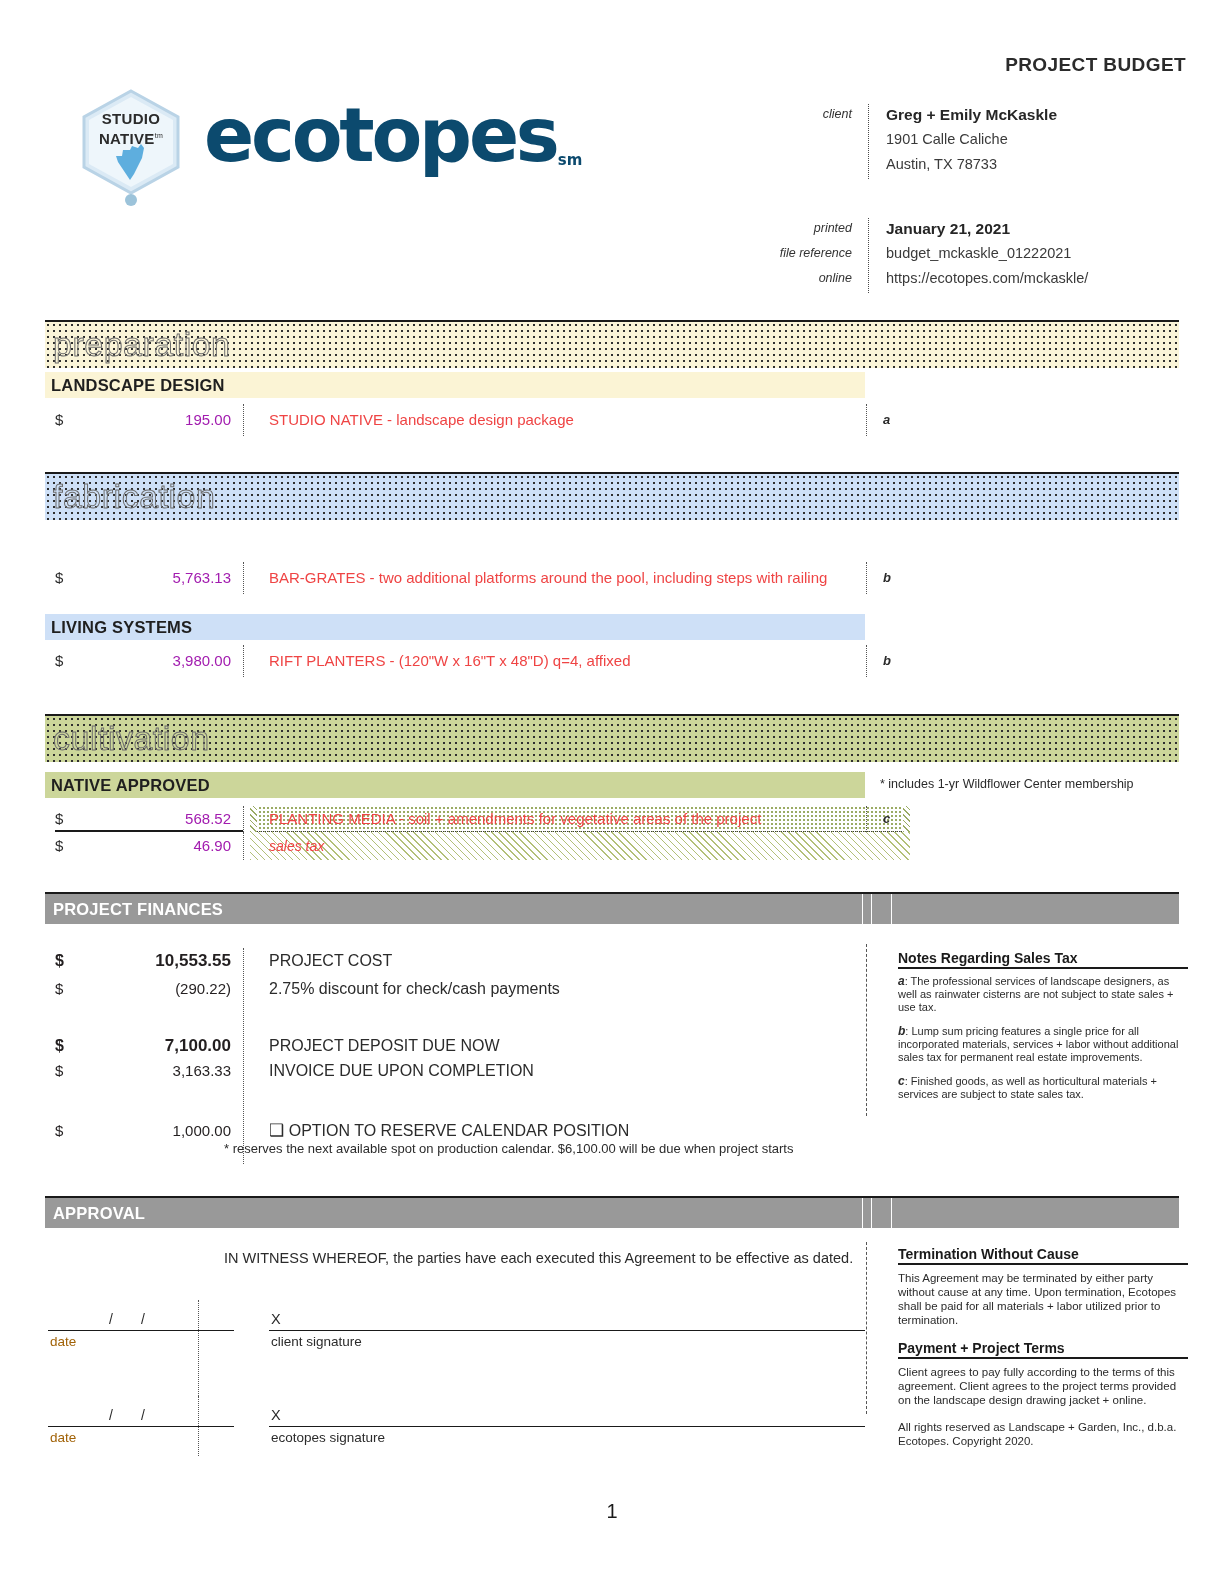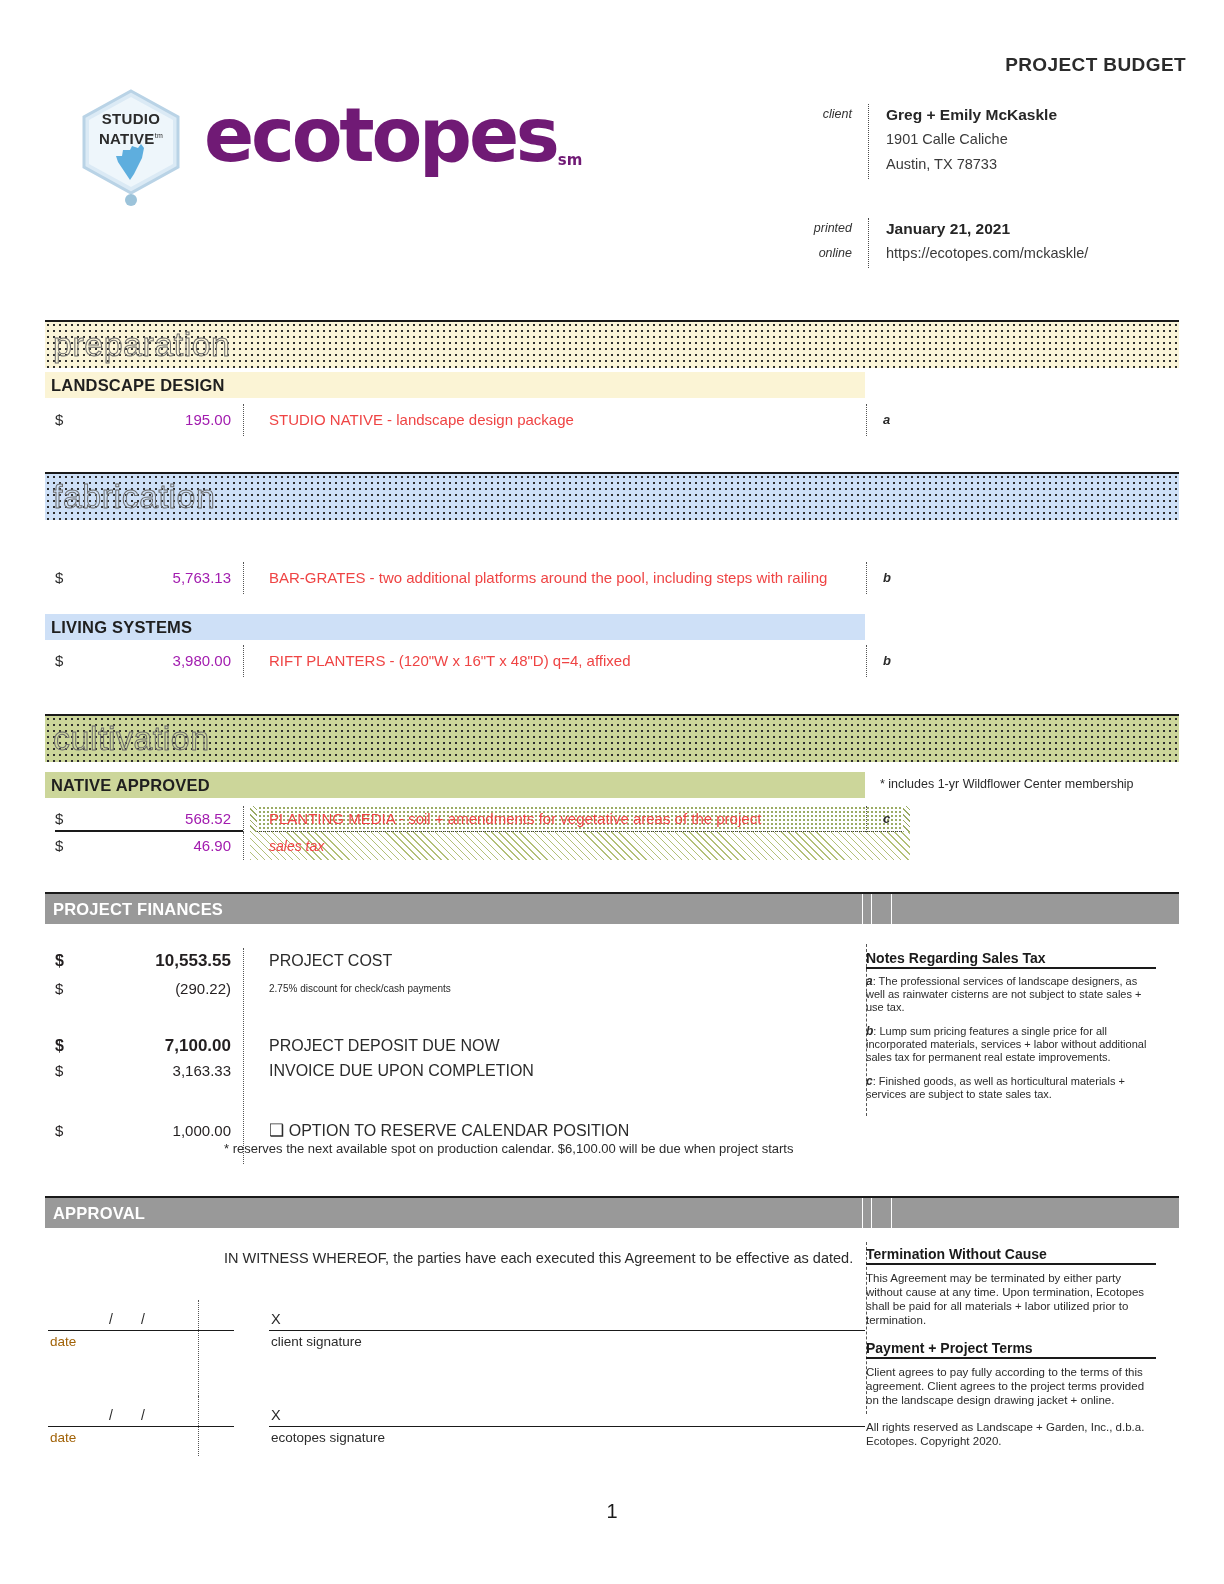--- a/index.html
+++ b/index.html
@@ -57,21 +57,21 @@
     vertical-align: super;
     font-weight: 400;
   }
   .wordmark {
     position: absolute;
     left: 126px;
     top: 2px;
     font-size: 74px;
     font-weight: 700;
     letter-spacing: -3.2px;
-    color: #701a75;
+    color: #0c4a6e;
     line-height: 90px;
     font-family: "DejaVu Sans", sans-serif;
   }
   .wordmark .sm {
     font-size: 15px;
     font-weight: 600;
     letter-spacing: 0;
     vertical-align: baseline;
     position: relative;
     top: 4px;
@@ -331,34 +331,35 @@
   .frow .amt.b { font-weight: 700; font-size: 17px; }
   .frow .desc {
     position: absolute;
     left: 224px;
     line-height: 26px;
     font-size: 16px;
     color: #2b2b2b;
     white-space: nowrap;
   }
   .frow .desc.small {
-    font-size: 10px;
+    font-size: 16px;
   }
 
   .fin-vline {
     position: absolute;
     left: 243px;
     border-left: 1px dotted #555;
   }
 
   
   .notescol {
     position: absolute;
     left: 866px;
     width: 300px;
+    padding-left: 32px;
   }
   .notes-divider {
     position: absolute;
     left: 866px;
     border-left: 1px dashed #555;
   }
   .notes-h {
     font-size: 14px;
     font-weight: 700;
     color: #1a1a1a;
@@ -492,20 +493,24 @@
       </div>
     </div>
 
     <div class="meta-block meta-2">
       <div class="meta-rule"></div>
       <div class="meta-row">
         <span class="meta-label">printed</span>
         <span class="meta-value strong">January 21, 2021</span>
       </div>
       <div class="meta-row">
+        <span class="meta-label">file reference</span>
+        <span class="meta-value">budget_mckaskle_01222021</span>
+      </div>
+      <div class="meta-row">
         <span class="meta-label">online</span>
         <span class="meta-value">https://ecotopes.com/mckaskle/</span>
       </div>
     </div>
   </div>
 
   <div class="band" style="top:320px;">
     <div class="band-fill dots-cream"></div>
     <div class="band-label">preparation</div>
   </div>

